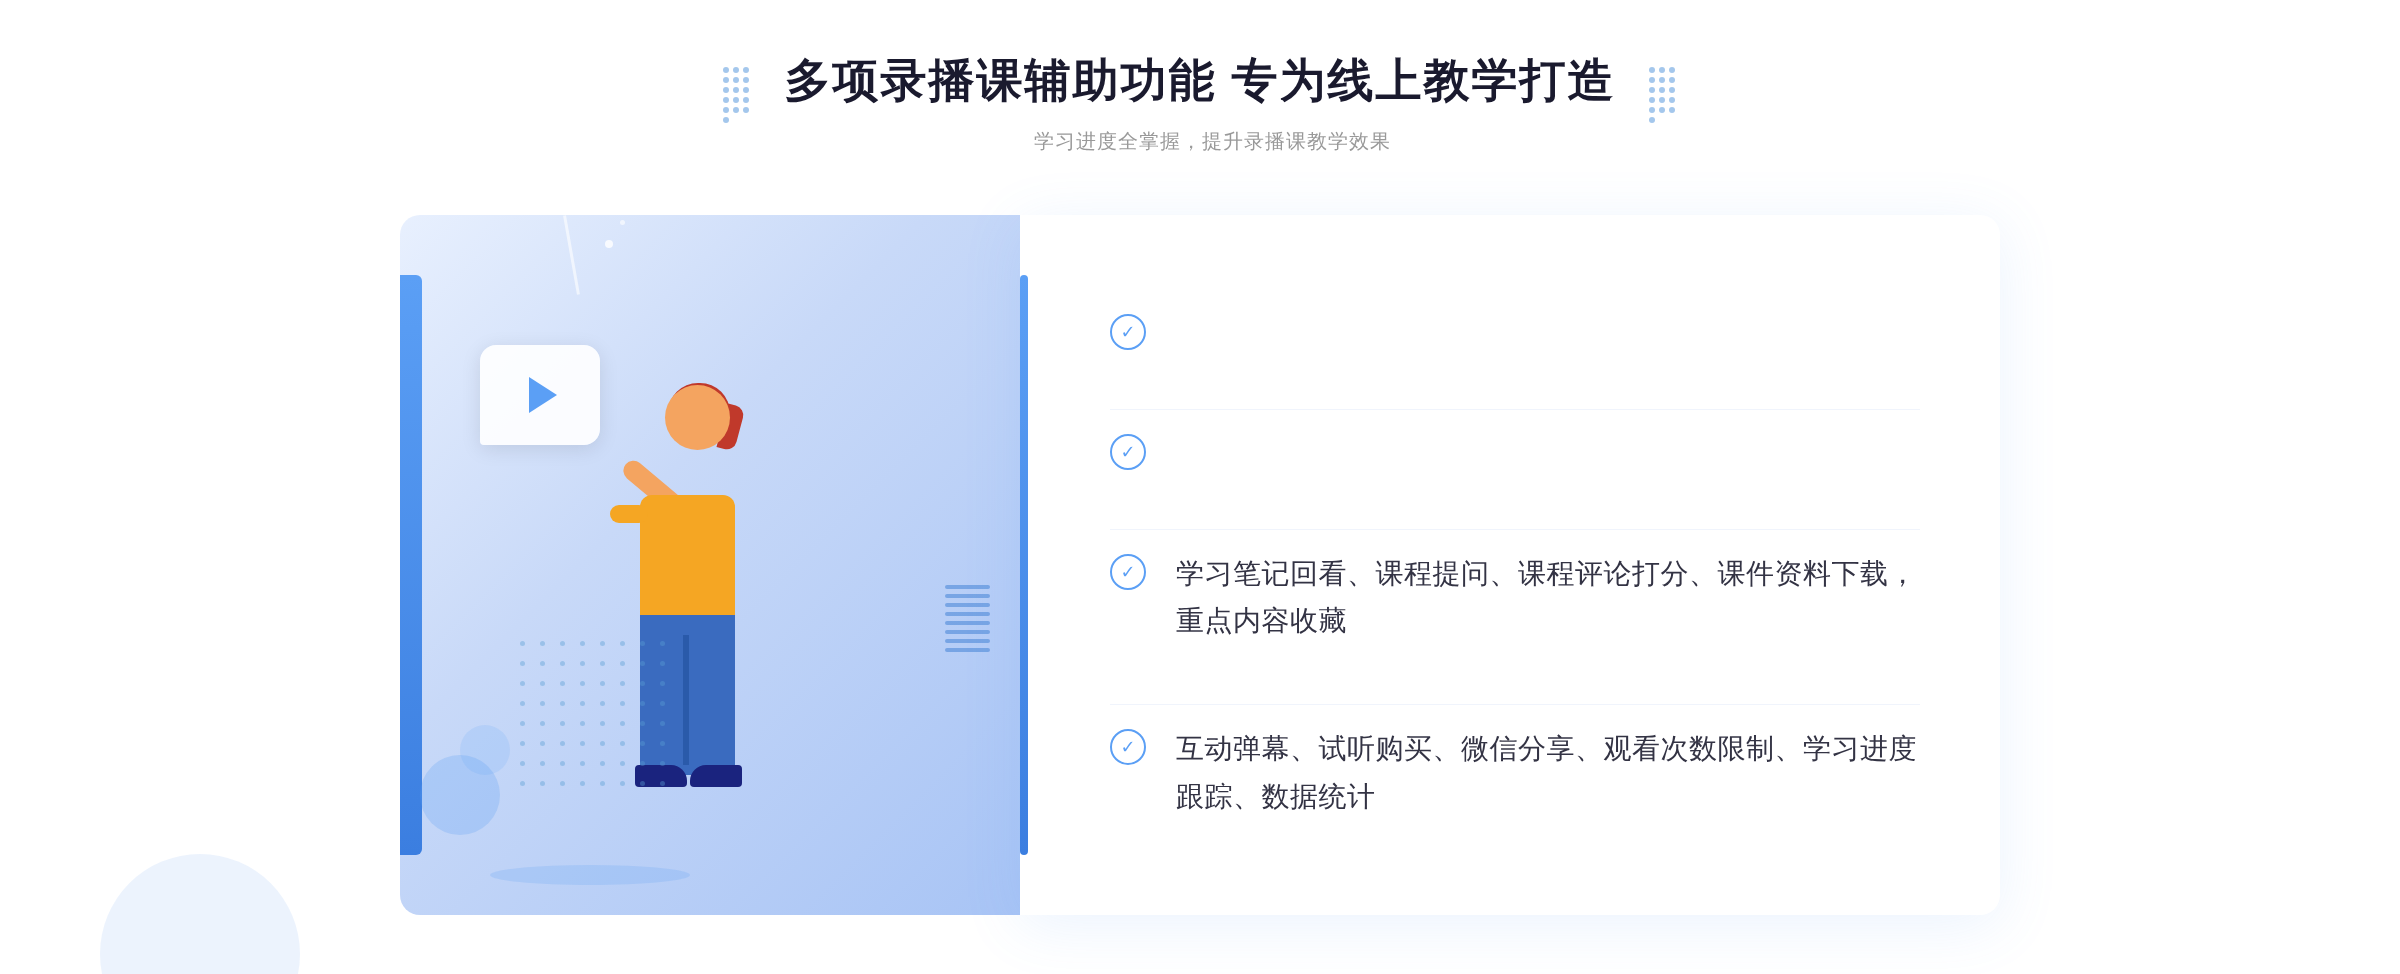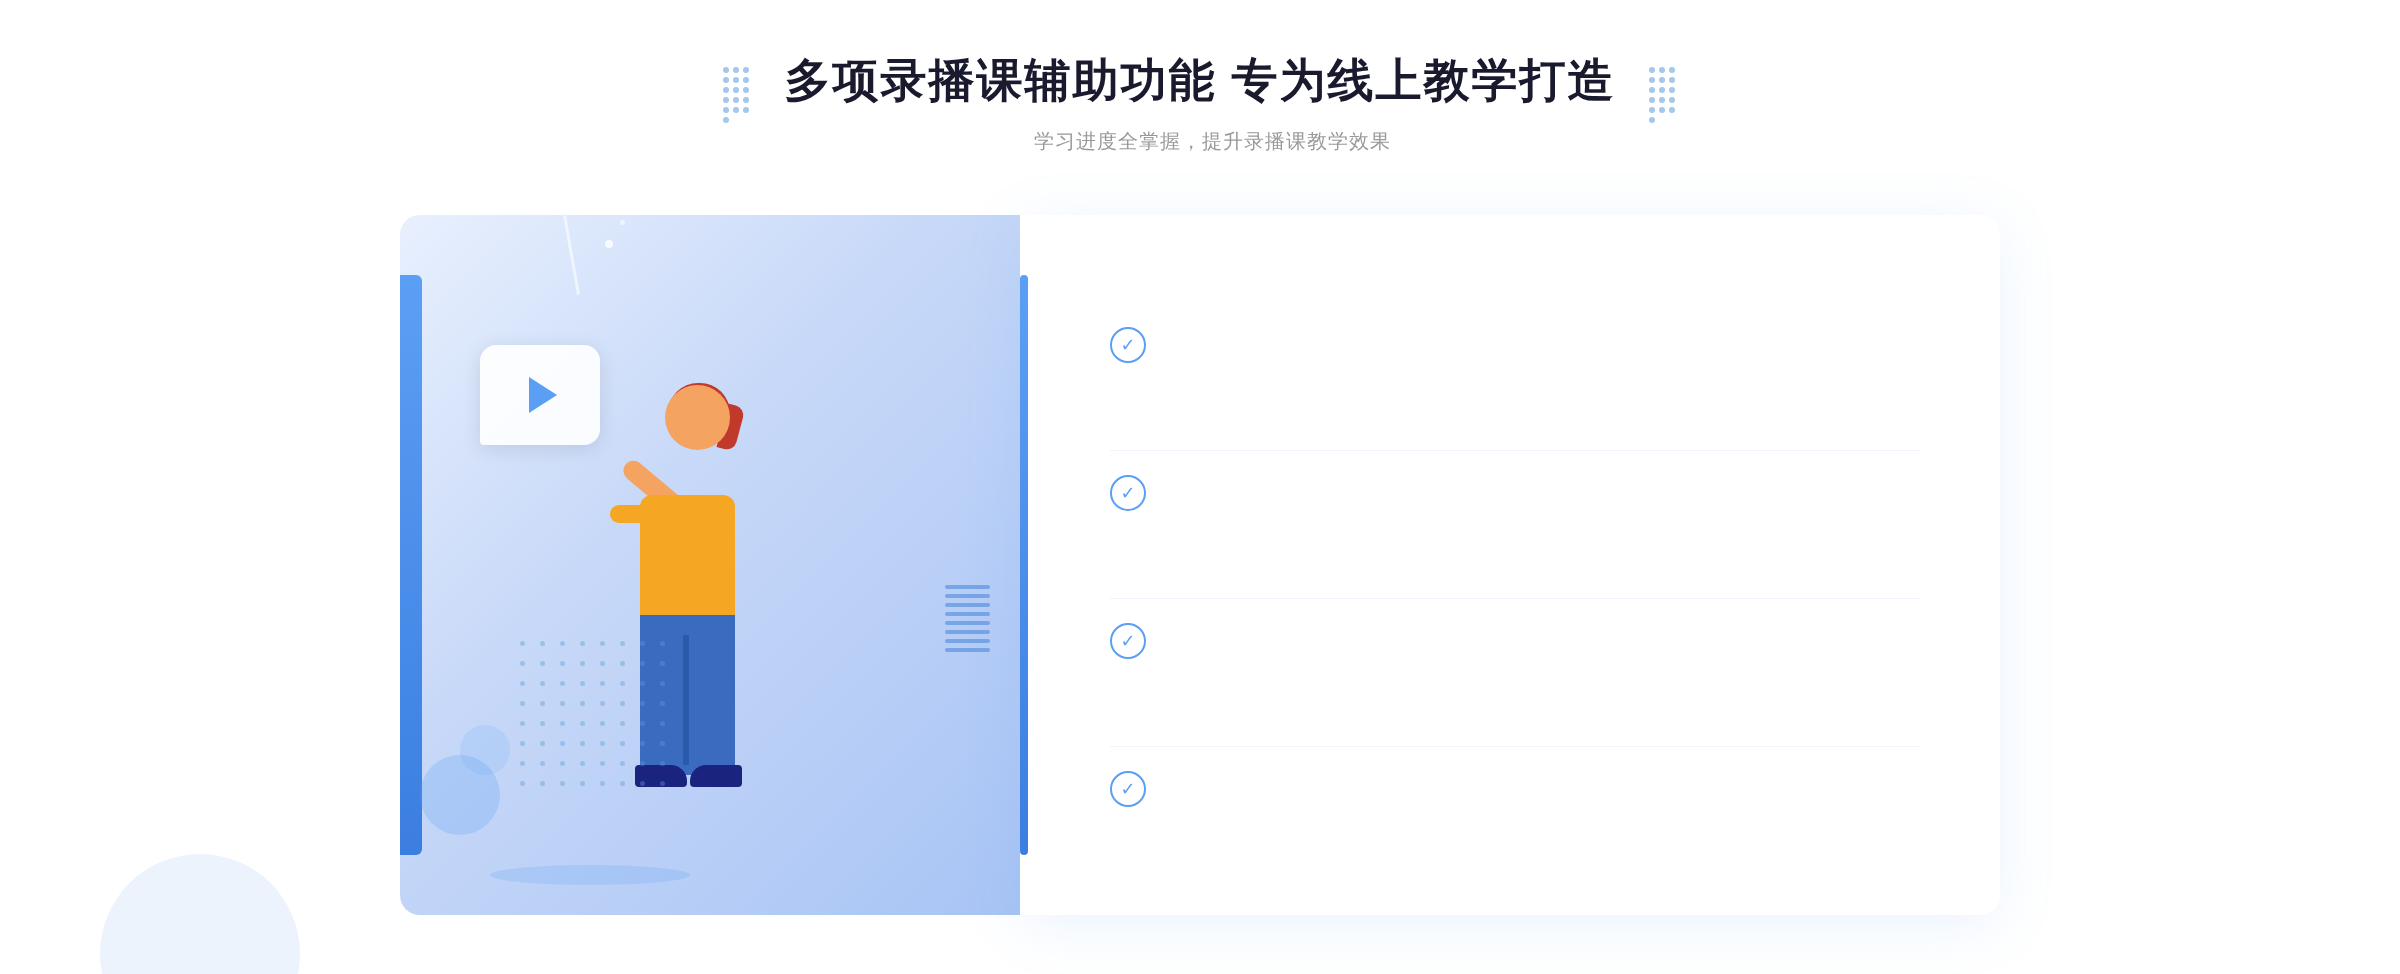--- a/index.html
+++ b/index.html
@@ -595,24 +595,26 @@
       <div class="feature-item">
         <div class="check-icon">
           <span class="check-mark">✓</span>
         </div>
       </div>
 
       <div class="feature-item">
         <div class="check-icon">
           <span class="check-mark">✓</span>
         </div>
+        <span class="feature-text">学习笔记回看、课程提问、课程评论打分、课件资料下载，重点内容收藏</span>
       </div>
 
       <div class="feature-item">
         <div class="check-icon">
           <span class="check-mark">✓</span>
         </div>
+        <span class="feature-text">互动弹幕、试听购买、微信分享、观看次数限制、学习进度跟踪、数据统计</span>
       </div>
     </div>
 
   </div>
 
 </div>
 
 </body></html>

